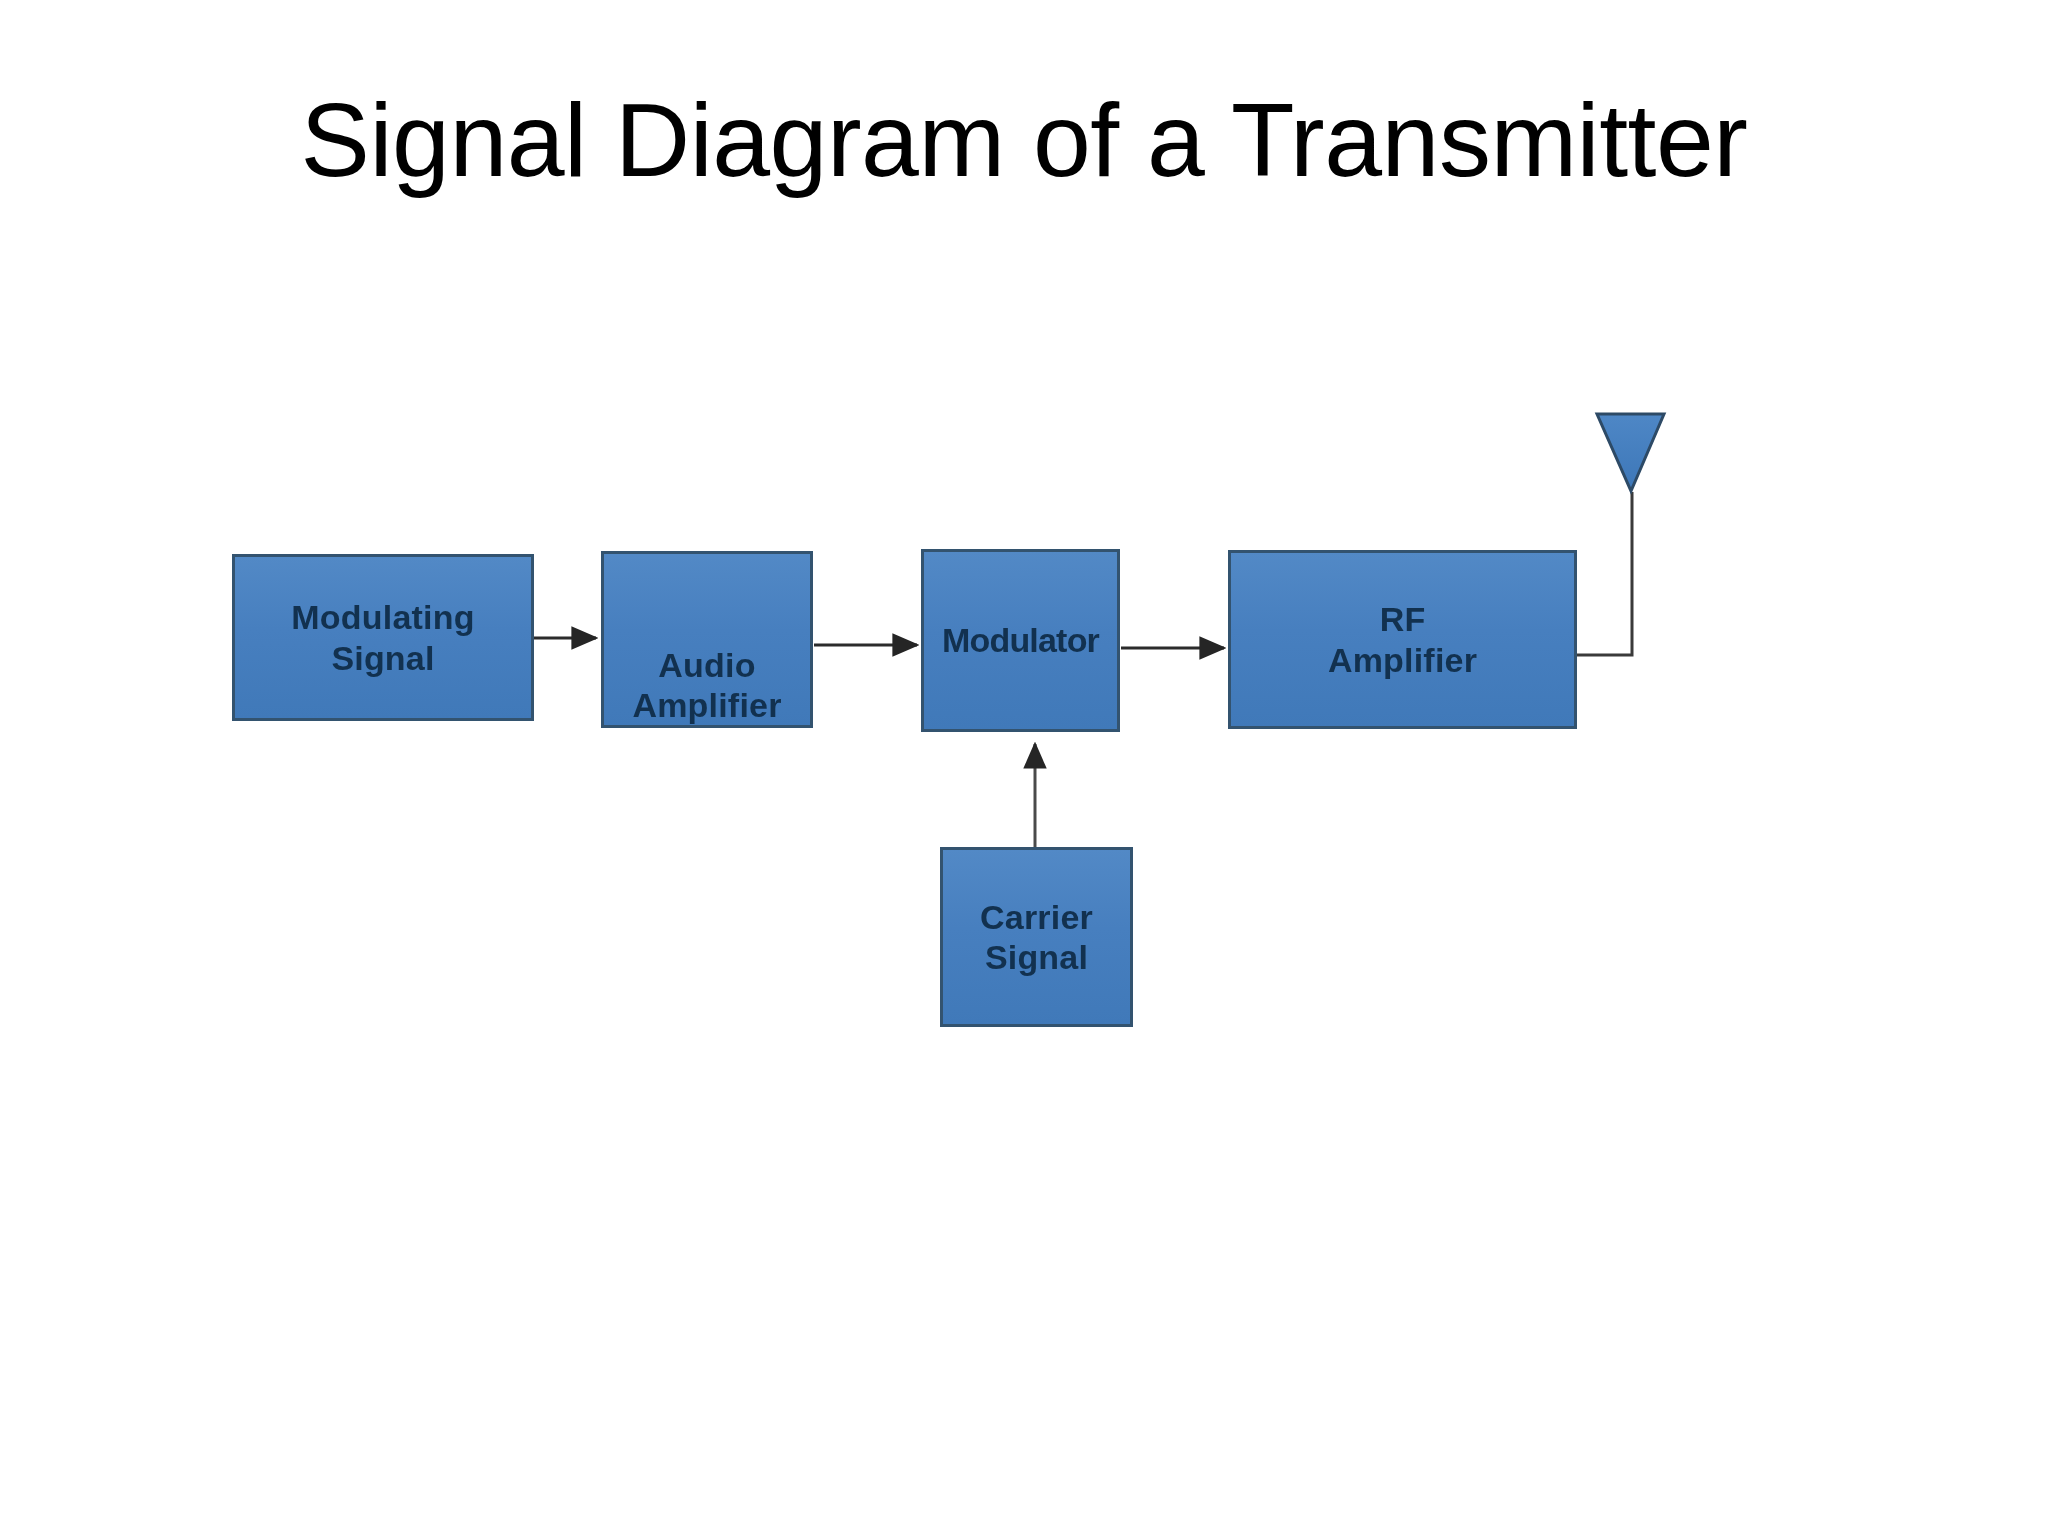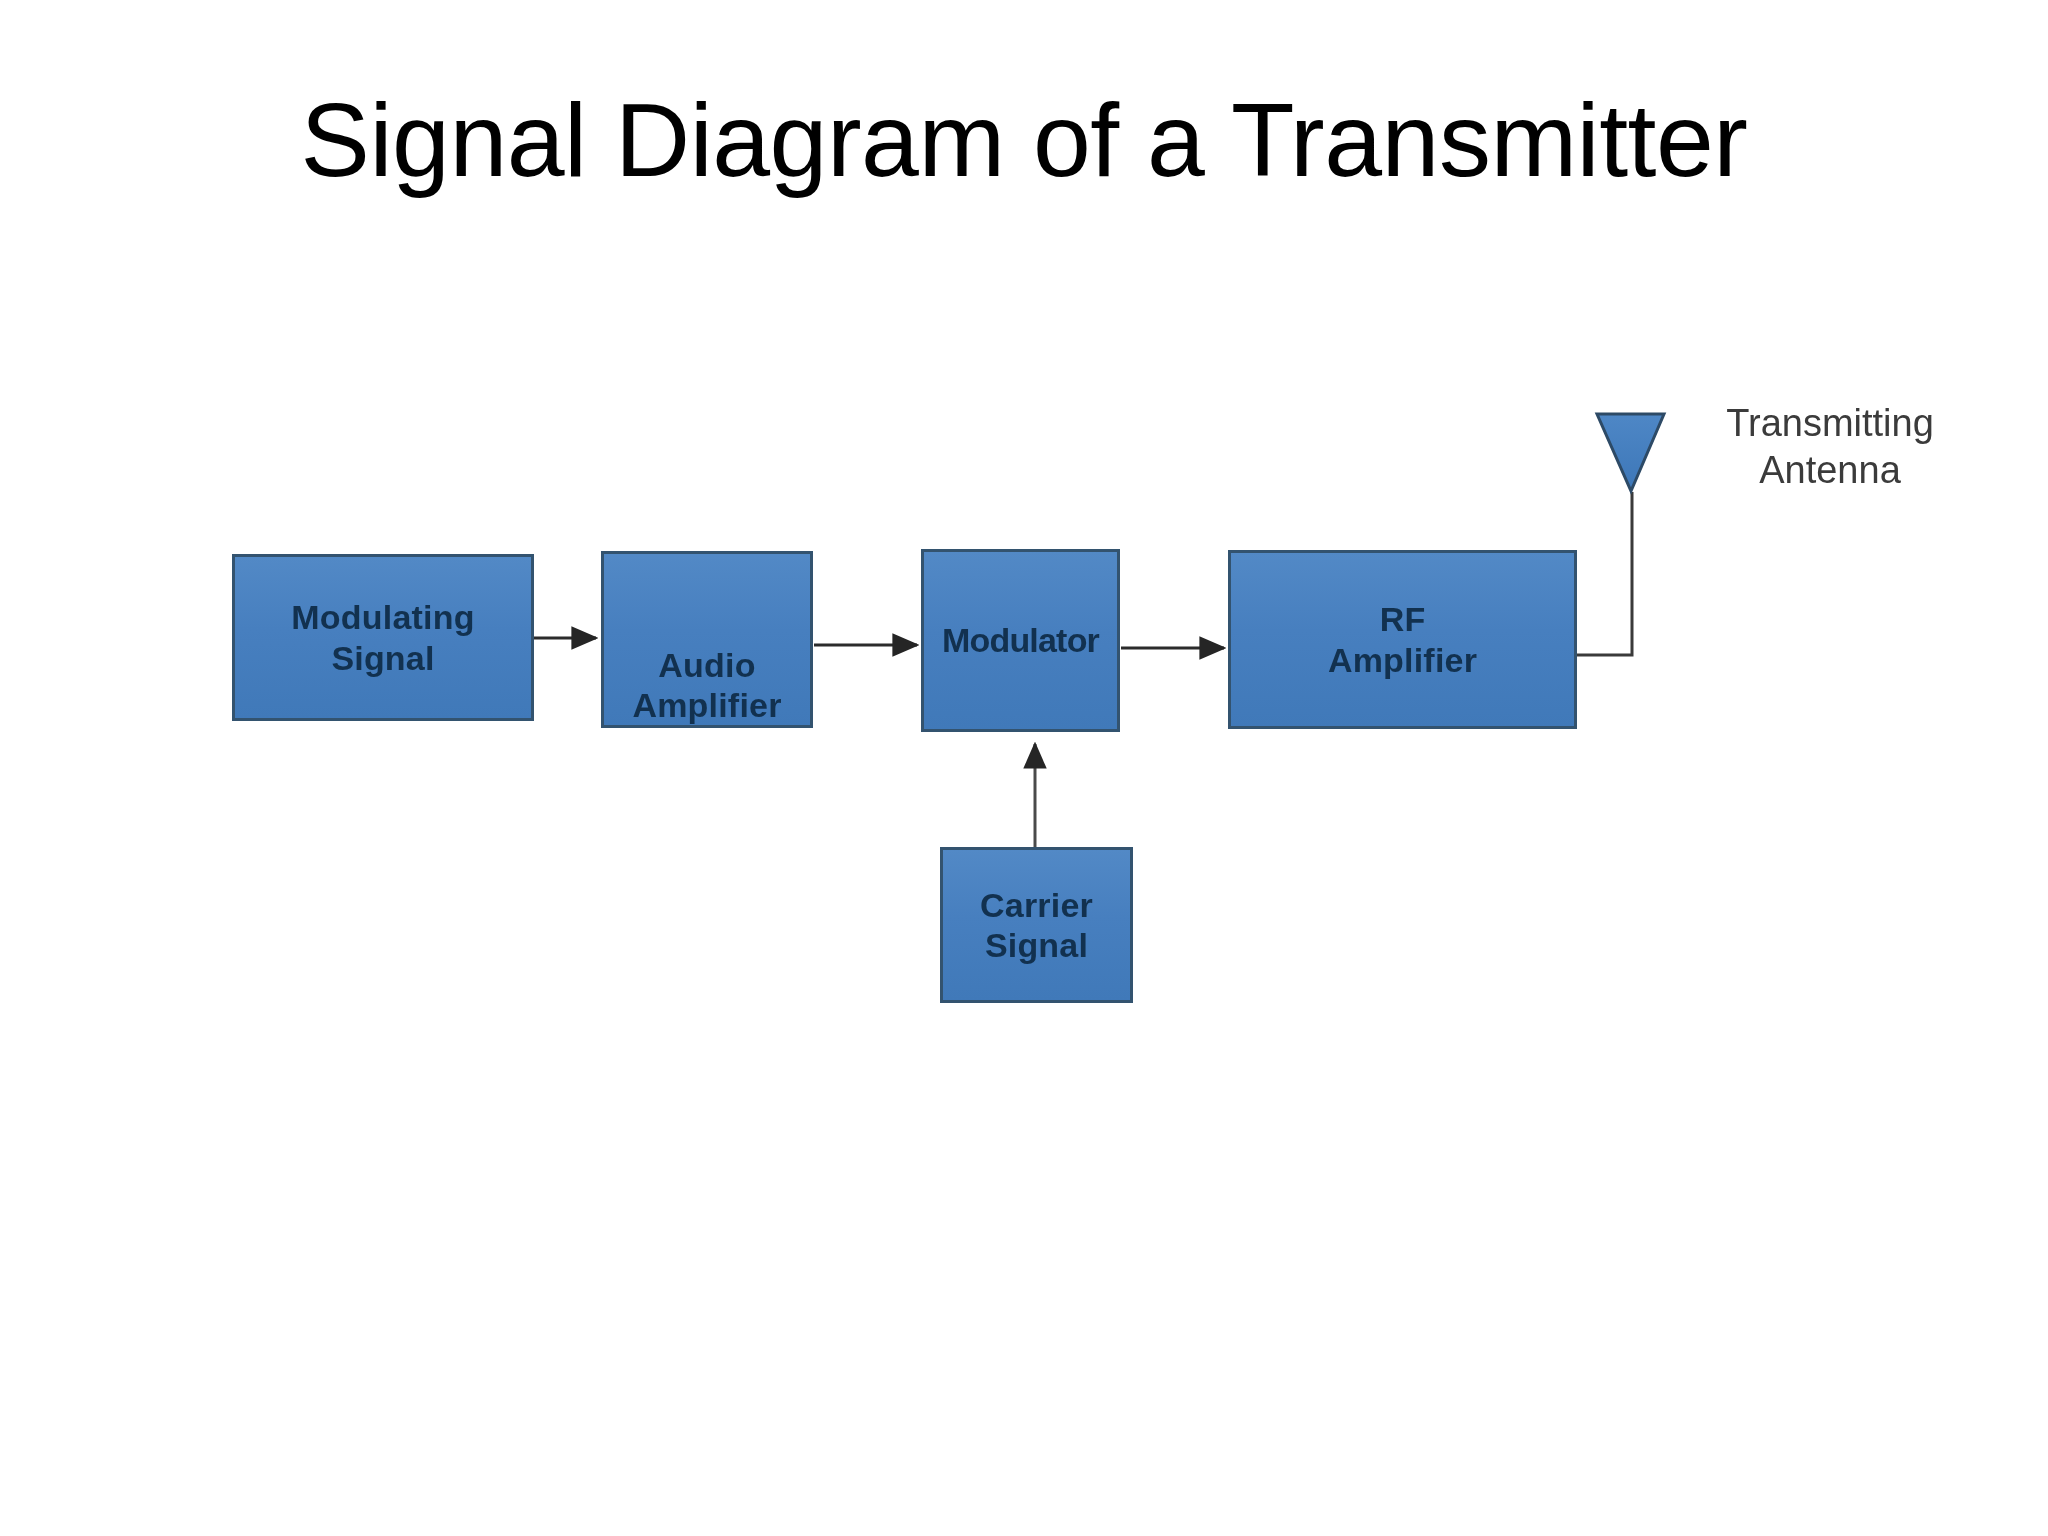--- a/index.html
+++ b/index.html
@@ -66,21 +66,21 @@
   }
   .block .block-label {
     display: block;
     white-space: pre-line;
   }
 
   #block-modulating-signal { left: 232px; top: 554px; width: 302px; height: 167px; font-size: 34px; }
   #block-audio-amplifier   { left: 601px; top: 551px; width: 212px; height: 177px; font-size: 34px; align-items: flex-end; }
   #block-modulator         { left: 921px; top: 549px; width: 199px; height: 183px; font-size: 34px; }
   #block-rf-amplifier      { left: 1228px; top: 550px; width: 349px; height: 179px; font-size: 34px; }
-  #block-carrier-signal    { left: 940px; top: 847px; width: 193px; height: 156px; font-size: 34px; }
+  #block-carrier-signal    { left: 940px; top: 847px; width: 193px; height: 180px; font-size: 34px; }
 
   
   #block-modulator .block-label { letter-spacing: -0.8px; }
 
   
   #antenna-label {
     position: absolute;
     left: 1690px;
     top: 400px;
     width: 280px;
@@ -142,16 +142,14 @@
   <div class="block" id="block-rf-amplifier">
     <span class="block-label">RF
 Amplifier</span>
   </div>
 
   <div class="block" id="block-carrier-signal">
     <span class="block-label">Carrier
 Signal</span>
   </div>
 
-  <div id="antenna-label">Transmitting
-Antenna</div>
 
 </div>
 
 </body></html>

